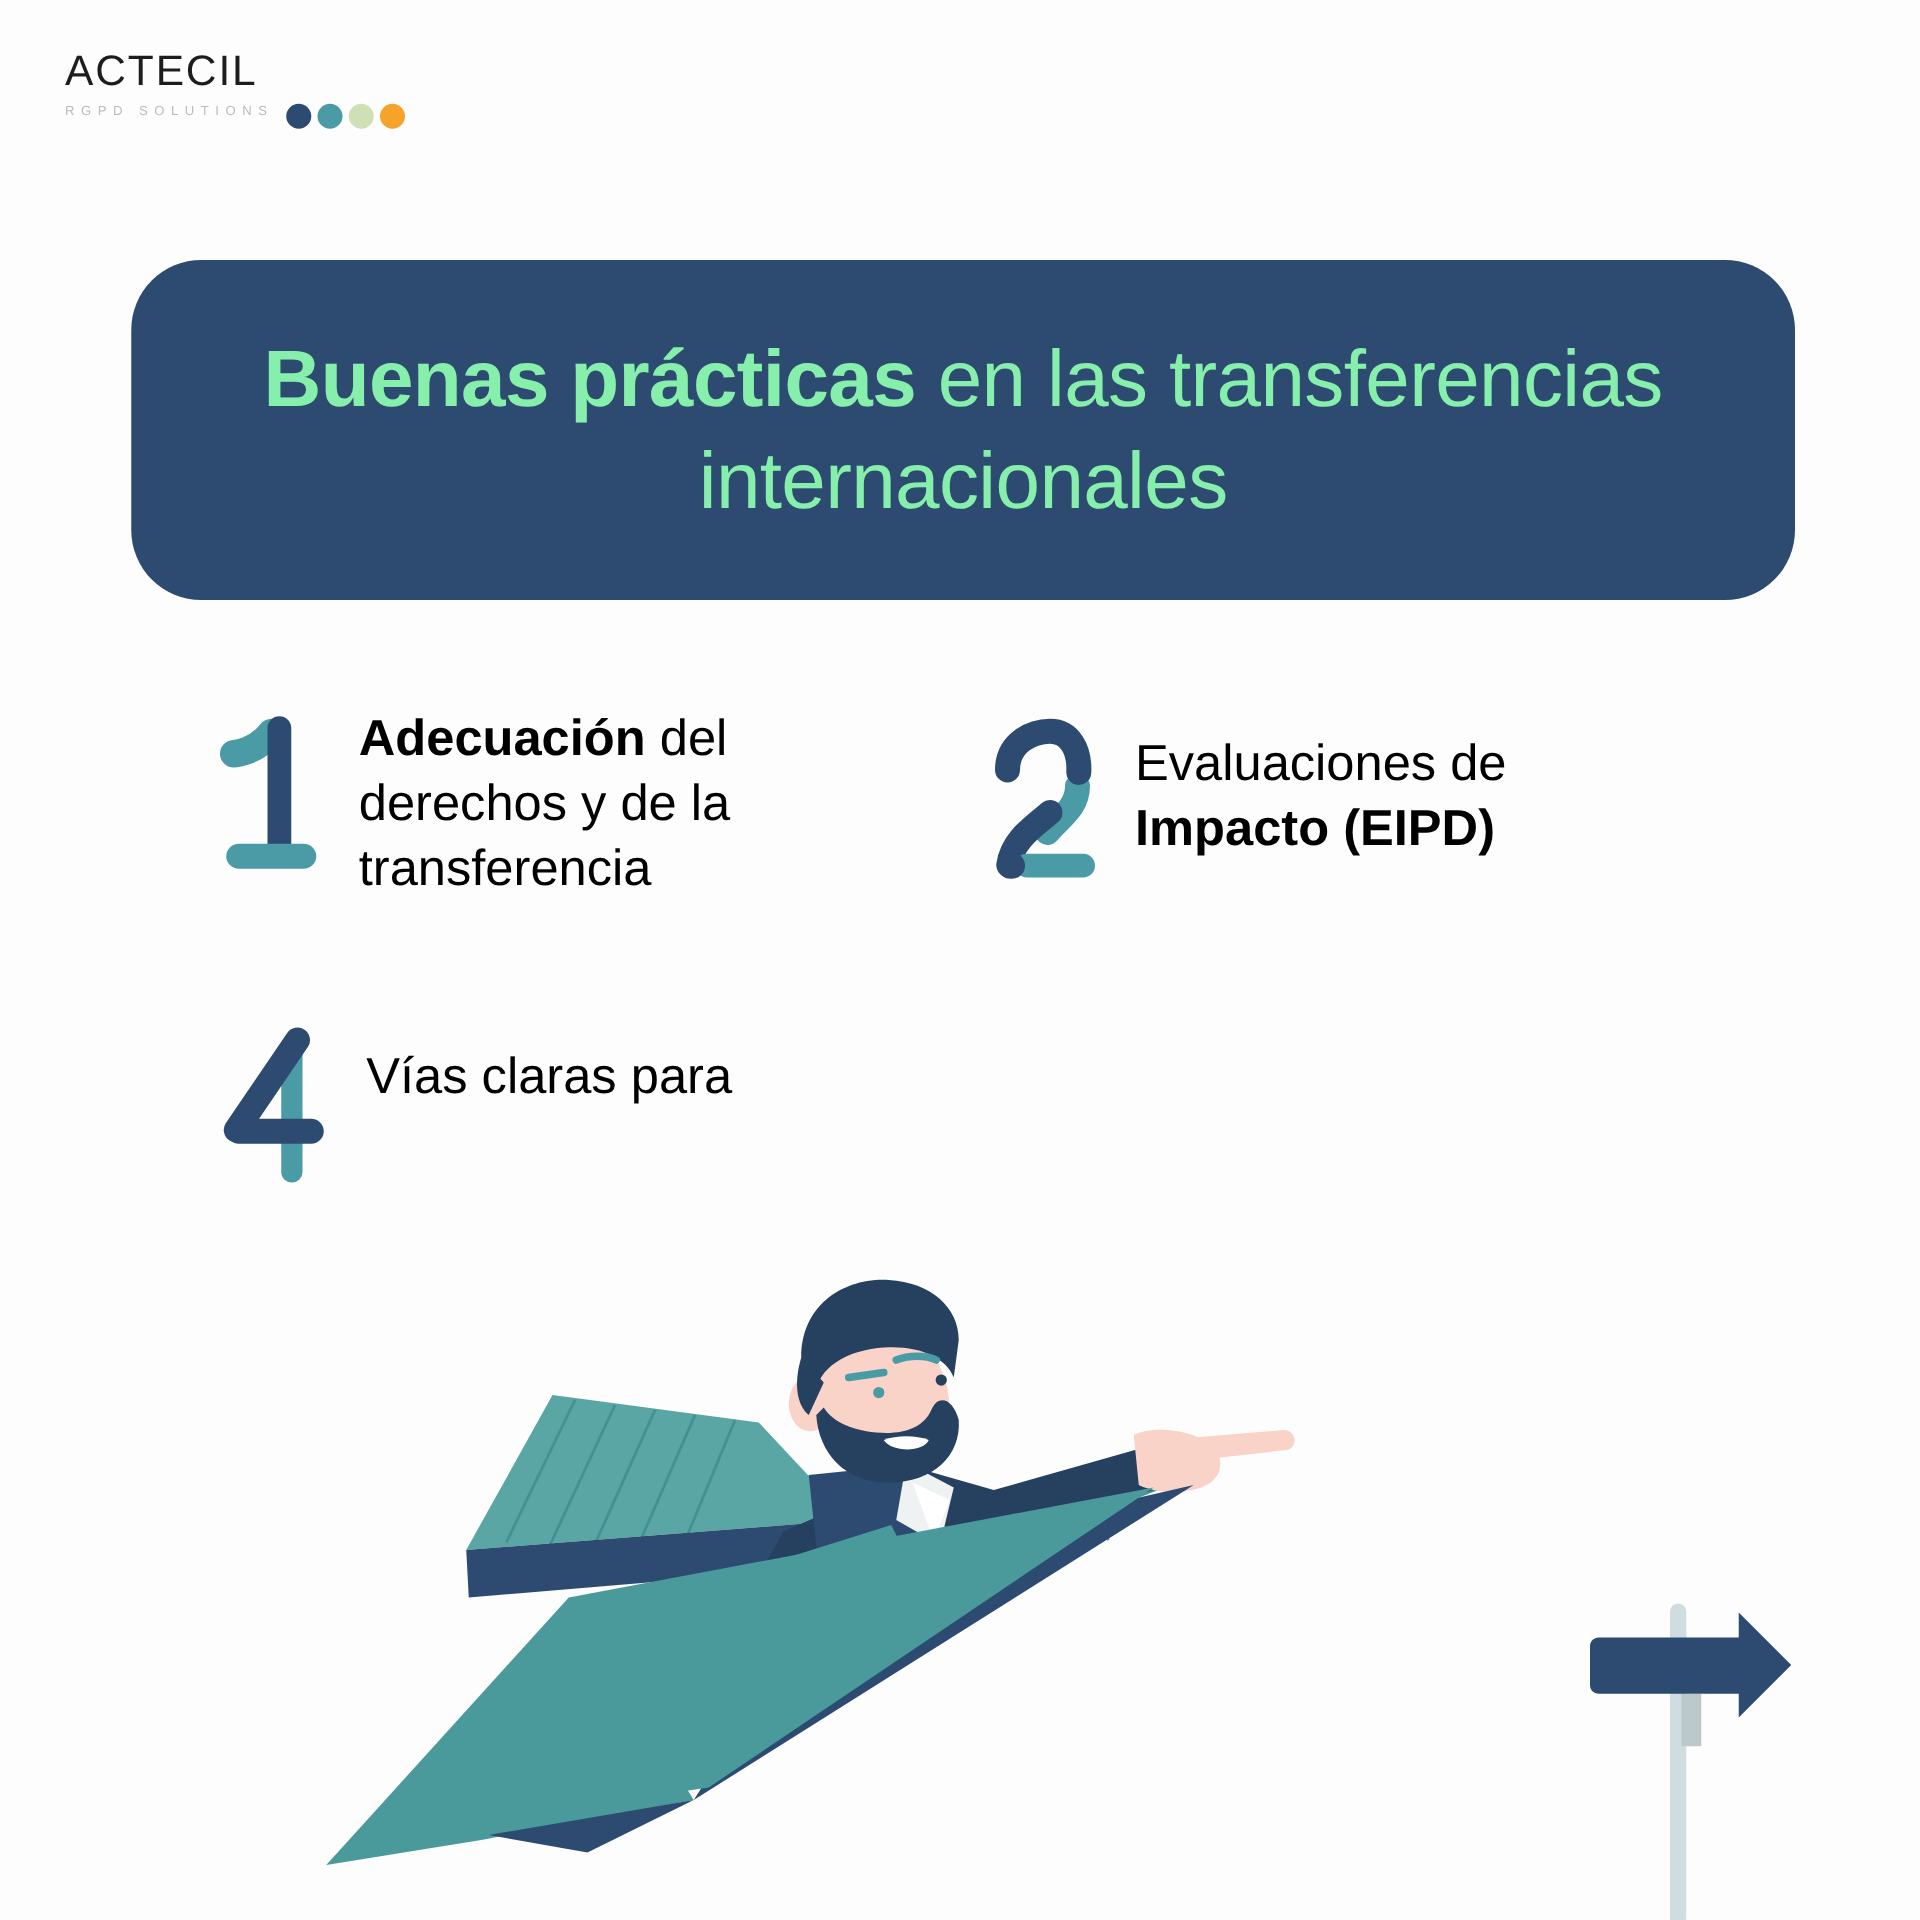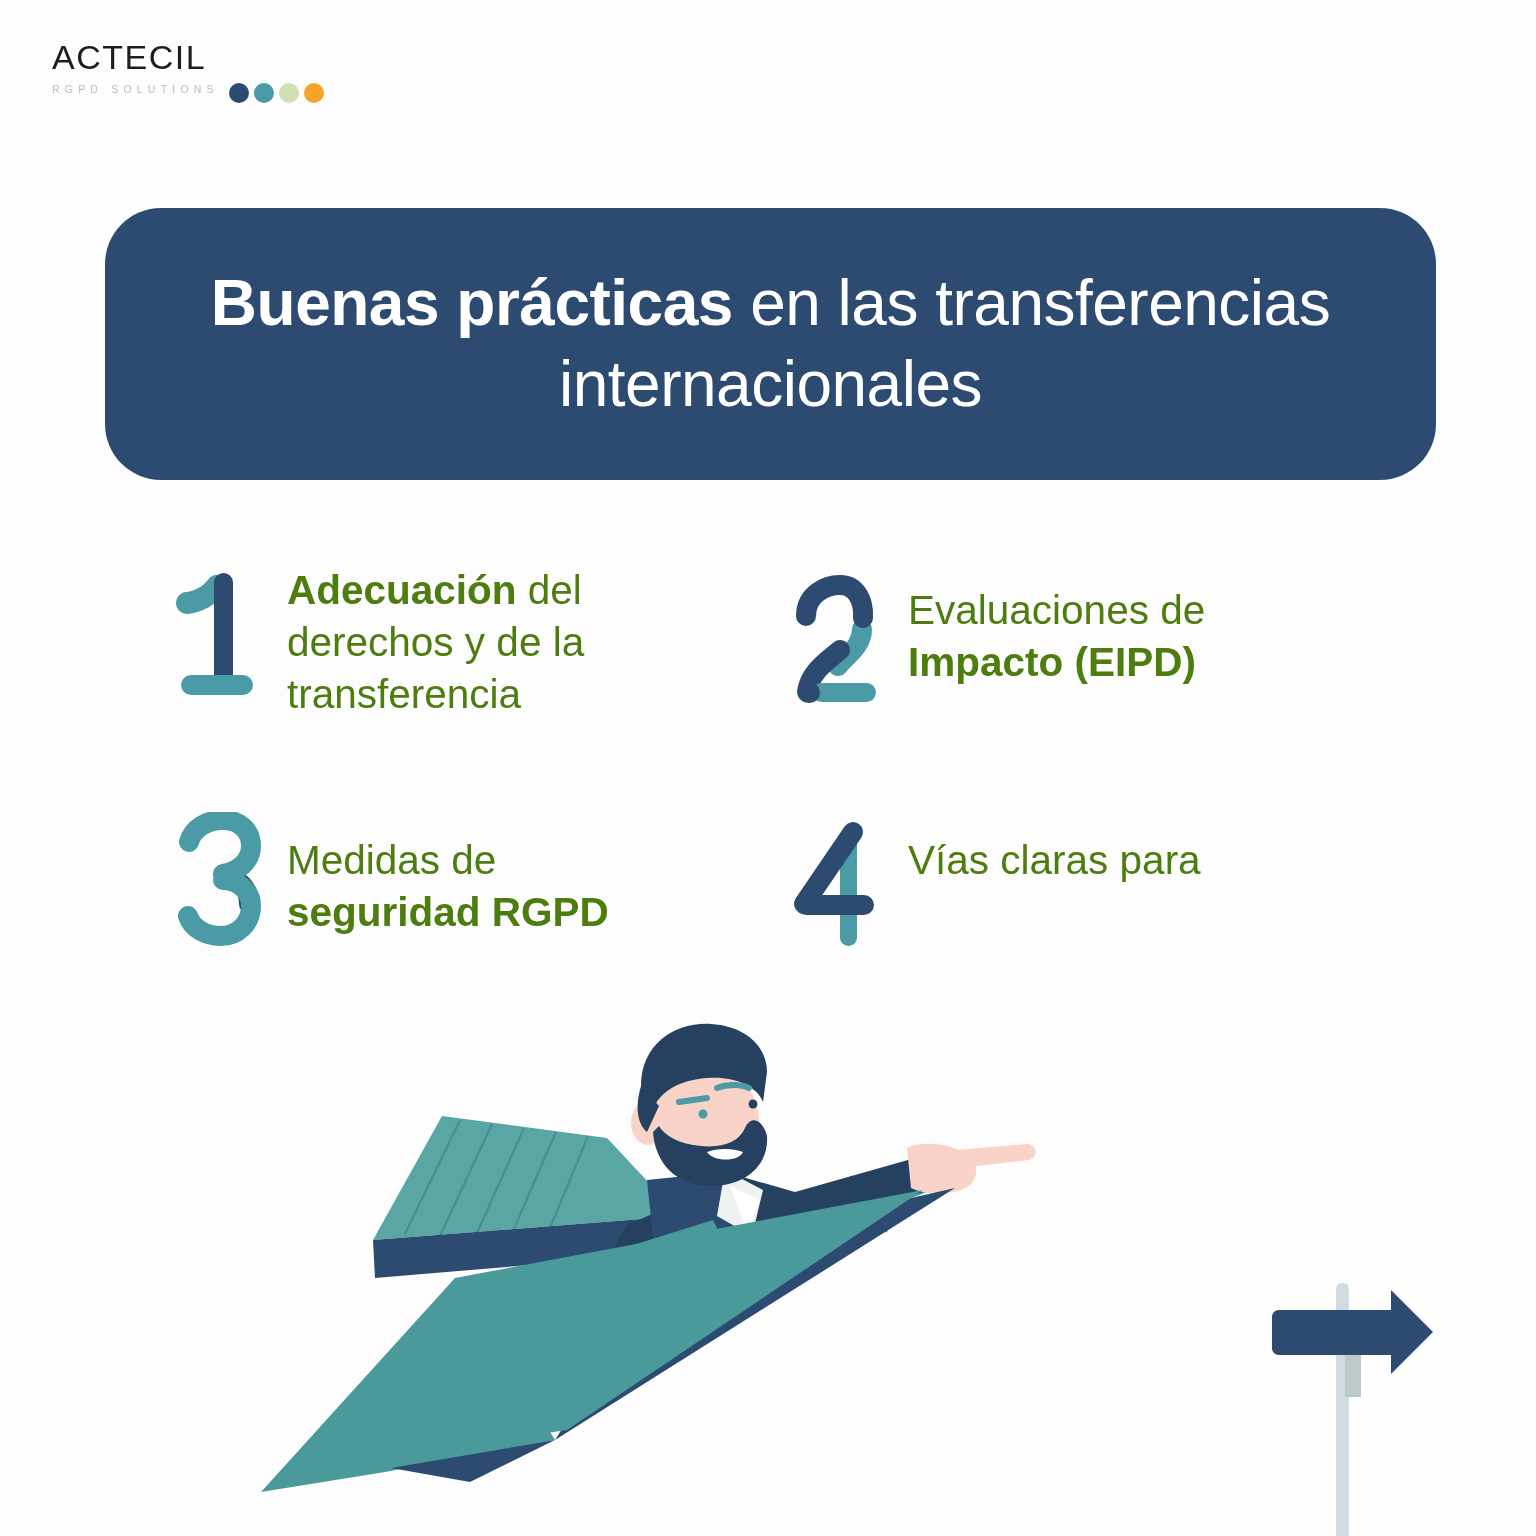--- a/index.html
+++ b/index.html
@@ -36,21 +36,21 @@
   #banner {
     position:absolute;
     left:105px; top:208px;
     width:1331px; height:272px;
     background:#2d4b70;
     border-radius:56px;
     display:flex; align-items:center; justify-content:center;
     text-align:center;
   }
   #banner-title {
-    color:#ffffff;
+    color:#86efac;
     font-size:64px;
     line-height:1.26;
     font-weight:400;
     letter-spacing:-0.5px;
     padding:0 60px;
   }
   #banner-title .b { font-weight:700; }
 
   
   #items {
@@ -59,21 +59,21 @@
     width:1220px;
     display:grid;
     grid-template-columns:615px 605px;
     grid-template-rows:250px auto;
   }
   .item { display:flex; align-items:flex-start; }
   .num { flex:0 0 auto; width:112px; }
   .num svg { display:block; }
   .item-2 .num, .item-4 .num { width:118px; }
   .item-text {
-    color:#4d7c0f;
+    color:#000000;
     font-size:40.5px;
     line-height:1.29;
     font-weight:400;
     padding-top:12px;
   }
   .item-text .b { font-weight:700; }
   .item-1 .item-text { padding-top:8px; }
   .item-2 .item-text { padding-top:28px; }
   .item-3 .item-text { padding-top:28px; }
   .item-4 .item-text { padding-top:28px; }
@@ -131,33 +131,20 @@
         <rect x="22" y="109" width="64" height="19" rx="9.5" fill="#4a9ba5"></rect>
         <rect x="8" y="108" width="22" height="21" rx="10.5" fill="#2d4b70"></rect>
       </svg>
     </div>
     <div class="item-text">
       <div>Evaluaciones de</div>
       <div class="b">Impacto (EIPD)</div>
     </div>
   </div>
 
-  <div class="item item-3">
-    <div class="num">
-      <svg width="100" height="140" viewBox="0 0 100 140" xmlns="http://www.w3.org/2000/svg" aria-hidden="true">
-        <path d="M50 66 C64 66 74 76 74 92" stroke="#2d4b70" stroke-width="20" stroke-linecap="round" fill="none"></path>
-        <path d="M14 30 C18 16 32 8 48 8 C64 8 76 18 76 34 C76 50 62 60 48 62" stroke="#4a9ba5" stroke-width="20" stroke-linecap="round" fill="none"></path>
-        <path d="M48 68 C62 68 76 78 76 94 C76 112 62 124 46 124 C30 124 17 116 13 104" stroke="#4a9ba5" stroke-width="20" stroke-linecap="round" fill="none"></path>
-      </svg>
-    </div>
-    <div class="item-text">
-      <div>Medidas de</div>
-      <div class="b">seguridad RGPD</div>
-    </div>
-  </div>
 
   <div class="item item-4">
     <div class="num">
       <svg width="105" height="145" viewBox="0 0 105 145" xmlns="http://www.w3.org/2000/svg" aria-hidden="true">
         <rect x="50" y="12" width="17" height="118" rx="8.5" fill="#4a9ba5"></rect>
         <path d="M63 16 L14 88" stroke="#2d4b70" stroke-width="20" stroke-linecap="round" fill="none"></path>
         <rect x="6" y="79" width="78" height="20" rx="10" fill="#2d4b70"></rect>
       </svg>
     </div>
     <div class="item-text">

